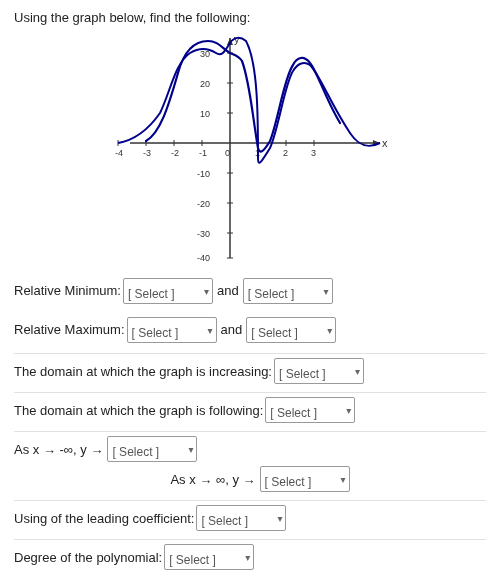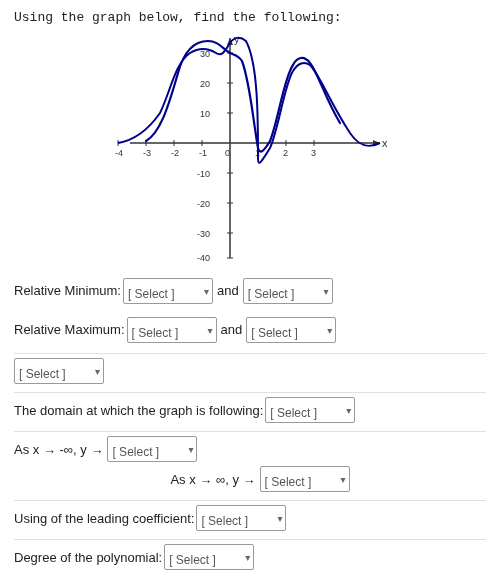--- a/index.html
+++ b/index.html
@@ -9,21 +9,20 @@
       background: #fff;
       width: 500px;
       min-height: 578px;
       padding: 10px 14px;
       color: #222;
     }
 
     .instructions {
       font-size: 13px;
       margin-bottom: 8px;
-      font-family: Liberation Mono, monospace;
     }
 
     .graph-container {
       display: flex;
       justify-content: center;
       margin-bottom: 12px;
     }
 
     svg.graph {
       width: 280px;
@@ -222,20 +221,21 @@
   <div class="select-wrapper">
     <select>
       <option value="">[ Select ]</option>
     </select>
   </div>
 </div>
 
 <hr class="divider">
 
 <div class="section">
+  <span class="section-label">The domain at which the graph is increasing:</span>
   <div class="select-wrapper">
     <select>
       <option value="">[ Select ]</option>
     </select>
   </div>
 </div>
 
 <hr class="divider">
 
 <div class="section">

